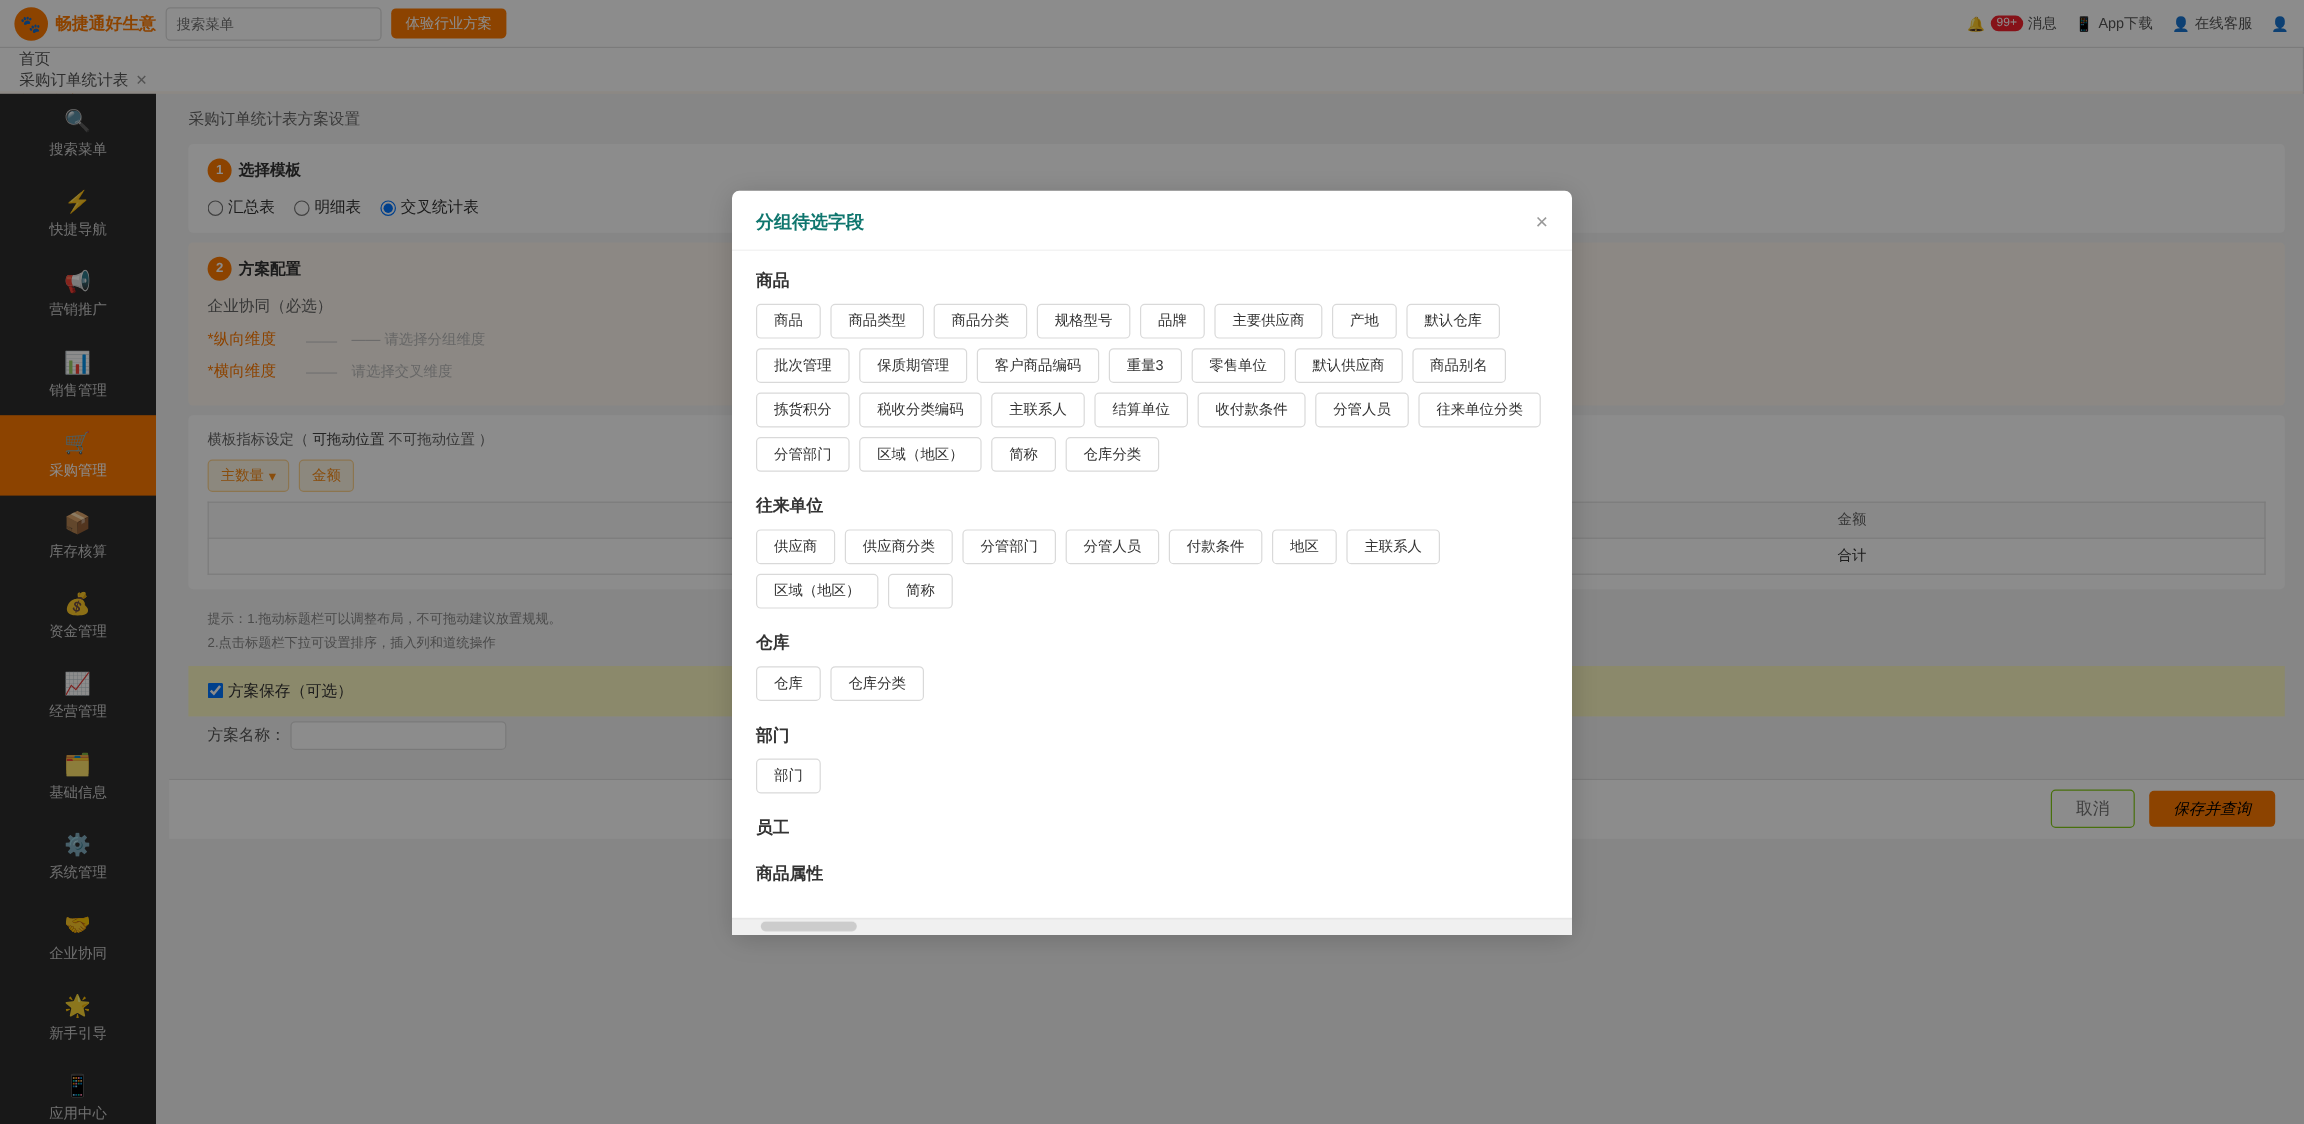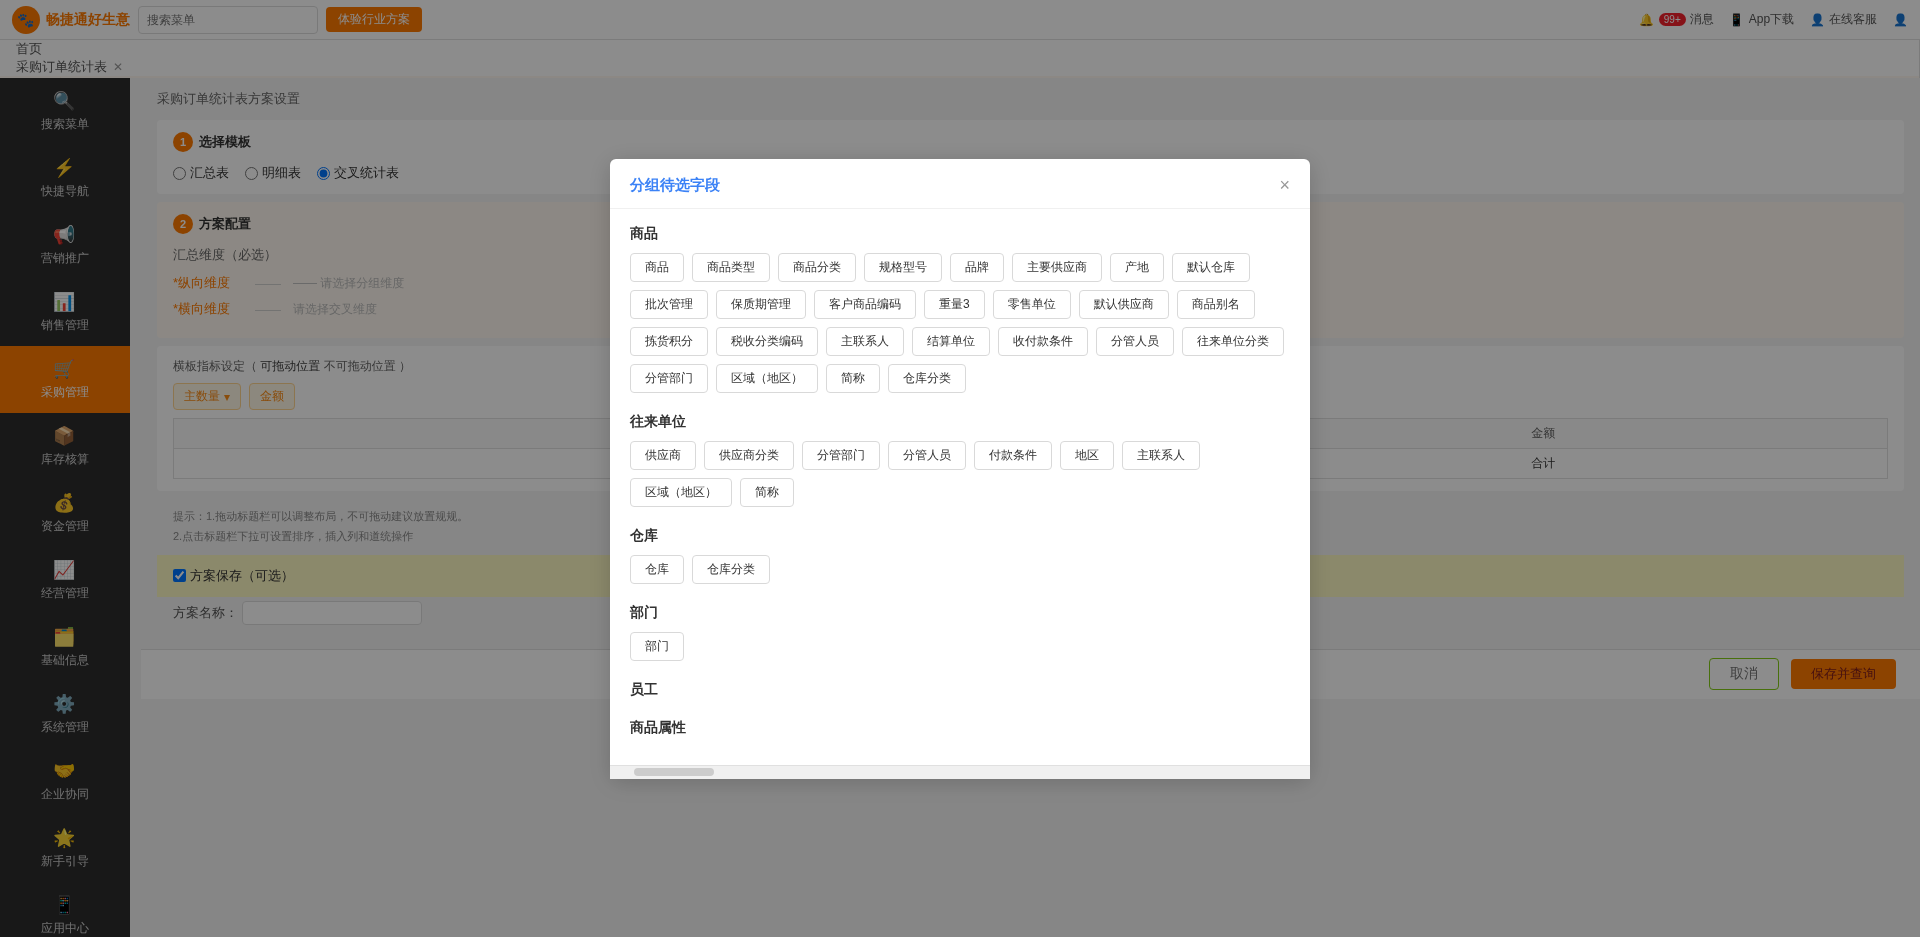--- a/index.html
+++ b/index.html
@@ -55,27 +55,27 @@
     .stat-table th, .stat-table td { border: 1px solid #e0e0e0; padding: 6px 10px; font-size: 12px; text-align: center; }
     .stat-table th { background: #fafafa; font-weight: normal; color: #666; }
     .col-dropdown { display: flex; align-items: center; justify-content: center; gap: 4px; }
     
     .hint-section { padding: 8px 16px; font-size: 11px; color: #888; line-height: 1.8; }
     .plan-save-section { background: #fef9c3; padding: 12px 16px; display: flex; align-items: flex-end; gap: 8px; }
     .plan-name-input { border: 1px solid #ddd; border-radius: 4px; padding: 4px 8px; font-size: 12px; width: 180px; }
     
     .footer-bar { height: 50px; background: #fff; border-top: 1px solid #e0e0e0; display: flex; align-items: center; justify-content: flex-end; padding: 0 24px; gap: 12px; }
     .btn-cancel { background: white; border: 1px solid #84cc16; border-radius: 4px; padding: 6px 20px; font-size: 14px; cursor: pointer; color: #737373; }
-    .btn-save { background: #ff7a00; color: #7f1d1d; border: none; border-radius: 4px; padding: 6px 20px; font-size: 13px; cursor: pointer; }
+    .btn-save { background: #ff7a00; color: #000000; border: none; border-radius: 4px; padding: 6px 20px; font-size: 13px; cursor: pointer; font-style: italic; }
 
     
     .modal-overlay { position: fixed; top: 0; left: 0; right: 0; bottom: 0; background: rgba(0,0,0,0.45); z-index: 1000; display: flex; align-items: center; justify-content: center; }
     .modal { background: white; border-radius: 6px; width: 700px; max-height: 620px; display: flex; flex-direction: column; box-shadow: 0 4px 24px rgba(0,0,0,0.18); }
     .modal-header { display: flex; align-items: center; justify-content: space-between; padding: 16px 20px 12px; border-bottom: 1px solid #f0f0f0; }
-    .modal-title { font-size: 15px; font-weight: bold; color: #3b82f6; }
+    .modal-title { font-size: 15px; font-weight: bold; color: #0f766e; }
     .modal-close { cursor: pointer; color: #999; font-size: 18px; }
     .modal-body { flex: 1; overflow-y: auto; padding: 16px 20px; }
     
     
     .field-section { margin-bottom: 20px; }
     .field-section-title { font-size: 14px; font-weight: bold; color: #333; margin-bottom: 10px; }
     .field-grid { display: flex; flex-wrap: wrap; gap: 8px; }
     .field-chip { border: 1px solid #d9d9d9; border-radius: 4px; padding: 5px 14px; font-size: 12px; color: #333; cursor: pointer; background: white; }
     .field-chip.selected { border-color: #ff7a00; color: #ff7a00; background: #fff7e6; }
 
@@ -219,21 +219,21 @@
               <span>交叉统计表</span>
             </label>
           </div>
         </div>
 
         <div class="plan-section">
           <div class="section-title">
             <div class="step-badge">2</div>
             <span>方案配置</span>
           </div>
-          <div style="font-size:13px;color:#666;margin-bottom:10px;">汇总维度（必选）</div>
+          <div style="font-size:13px;color:#666;margin-bottom:10px;">企业协同（必选）</div>
           <div class="plan-row">
             <span style="color:#ff7a00;font-size:13px;min-width:70px;">*纵向维度</span>
             <span style="color:#ccc;">——</span>
             <span style="color:#bbb;font-size:12px;">——  请选择分组维度</span>
           </div>
           <div class="plan-row">
             <span style="color:#ff7a00;font-size:13px;min-width:70px;">*横向维度</span>
             <span style="color:#ccc;">——</span>
             <span style="color:#bbb;font-size:12px;">请选择交叉维度</span>
           </div>

